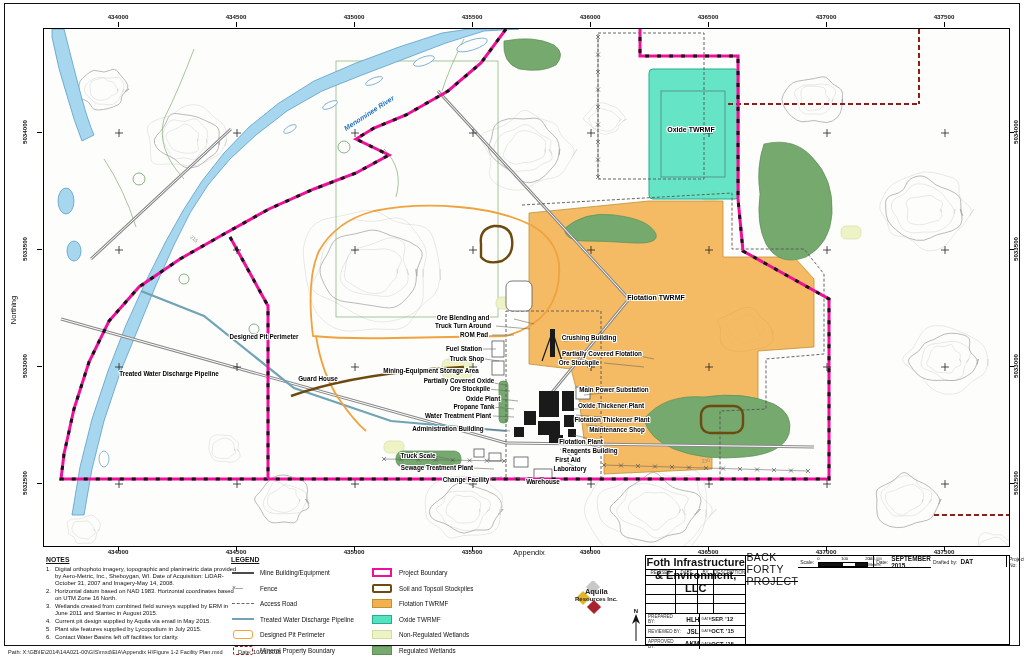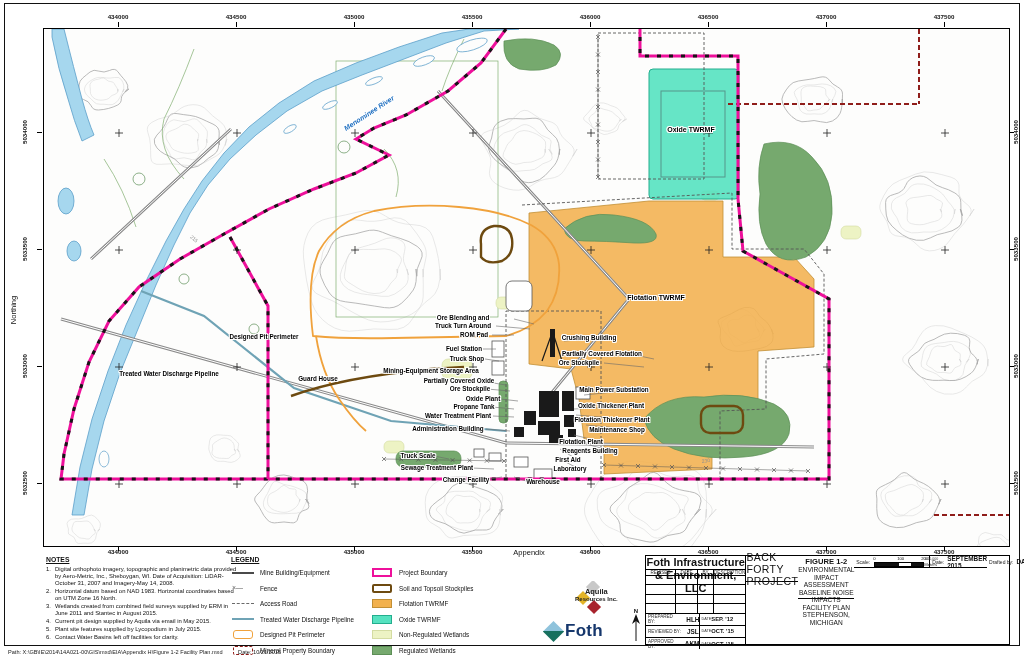--- a/index.html
+++ b/index.html
@@ -522,24 +522,20 @@
       <rect x="14" y="1" width="10" height="10" fill="#c8c8c8" transform="rotate(45 19 6)"></rect>
       <rect x="4" y="12" width="10" height="10" fill="#e3b428" transform="rotate(45 9 17)"></rect>
       <rect x="15" y="21" width="10" height="10" fill="#a8232d" transform="rotate(45 20 26)"></rect>
     </svg>
     <div class="txt">
       <div class="l1">Aquila</div>
       <div class="l2">Resources Inc.</div>
     </div>
   </div>
 
-  <div id="foth">
-    <div class="mark"></div>
-    <div class="txt">Foth</div>
-  </div>
 
   <div id="north">
     <div class="n">N</div>
     <svg width="12" height="28">
       <polygon points="6,0 2,10 6,7 10,10" fill="#111"></polygon>
       <line x1="6" y1="7" x2="6" y2="27" stroke="#111" stroke-width="1"></line>
     </svg>
   </div>
 
   <div id="tb">
@@ -606,29 +602,20 @@
             <div class="sign-date">
               <div class="lab">DATE</div>
               <div class="val">OCT. '15</div>
             </div>
           </div>
         </div>
     </div>
     <div id="tb-right">
       <div id="tb-project">
         <span>BACK FORTY PROJECT</span>
-      </div>
-      <div id="tb-figure">
-        <div class="fno">FIGURE 1-2</div>
-        <div id="figure-lines">
-            <div class="fl">ENVIRONMENTAL IMPACT ASSESSMENT</div>
-            <div class="fl">BASELINE NOISE IMPACTS</div>
-            <div class="fl">FACILITY PLAN</div>
-            <div class="fl">STEPHENSON, MICHIGAN</div>
-          </div>
       </div>
       <div class="tb-row">
         <div class="tb-cell left">
           <span class="lab">Scale:</span>
           <div id="scalebar">
             <div class="segs">
               <div class="s1"></div>
                 <div class="s2"></div>
                 <div class="s3"></div>
             </div>

